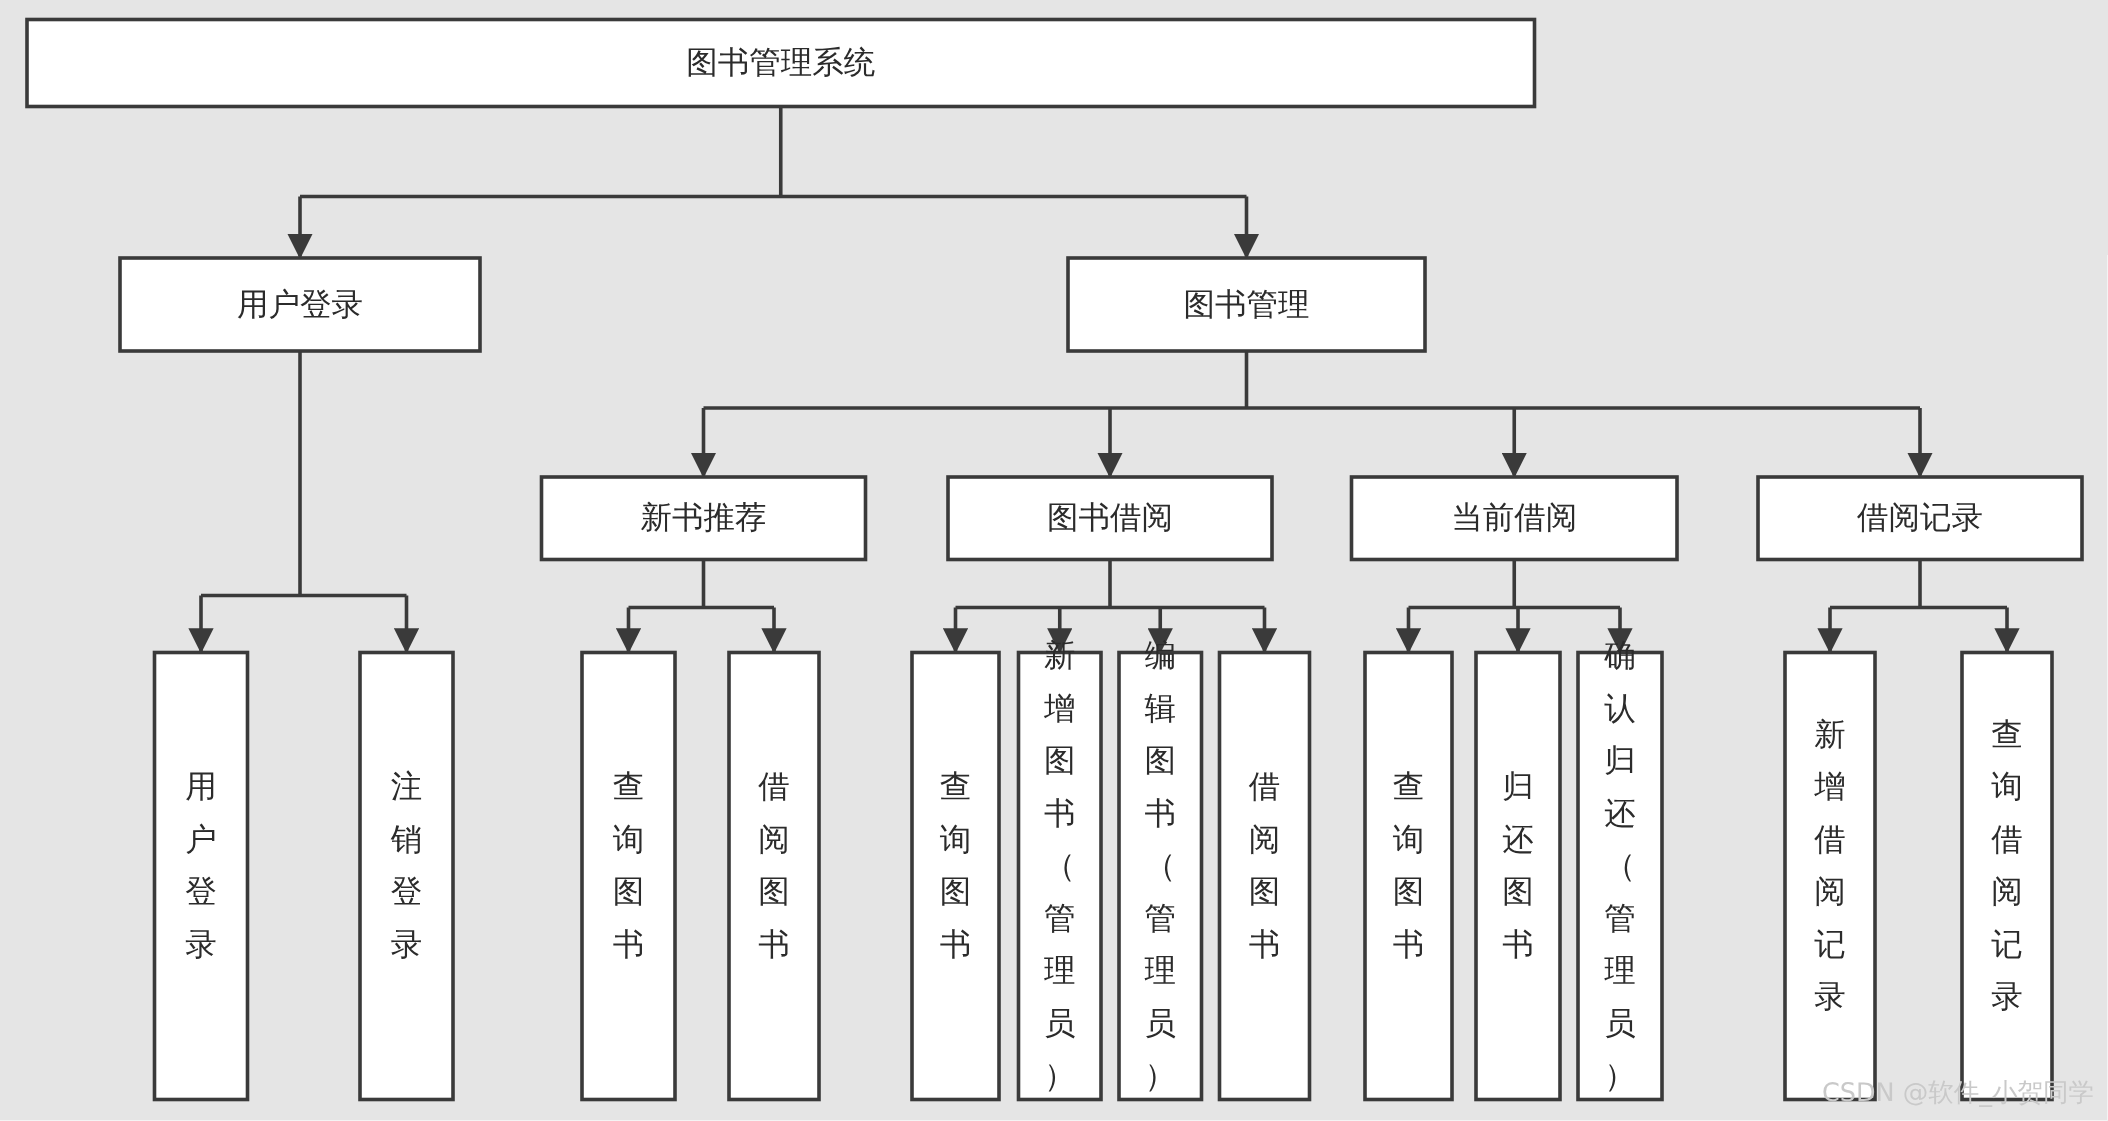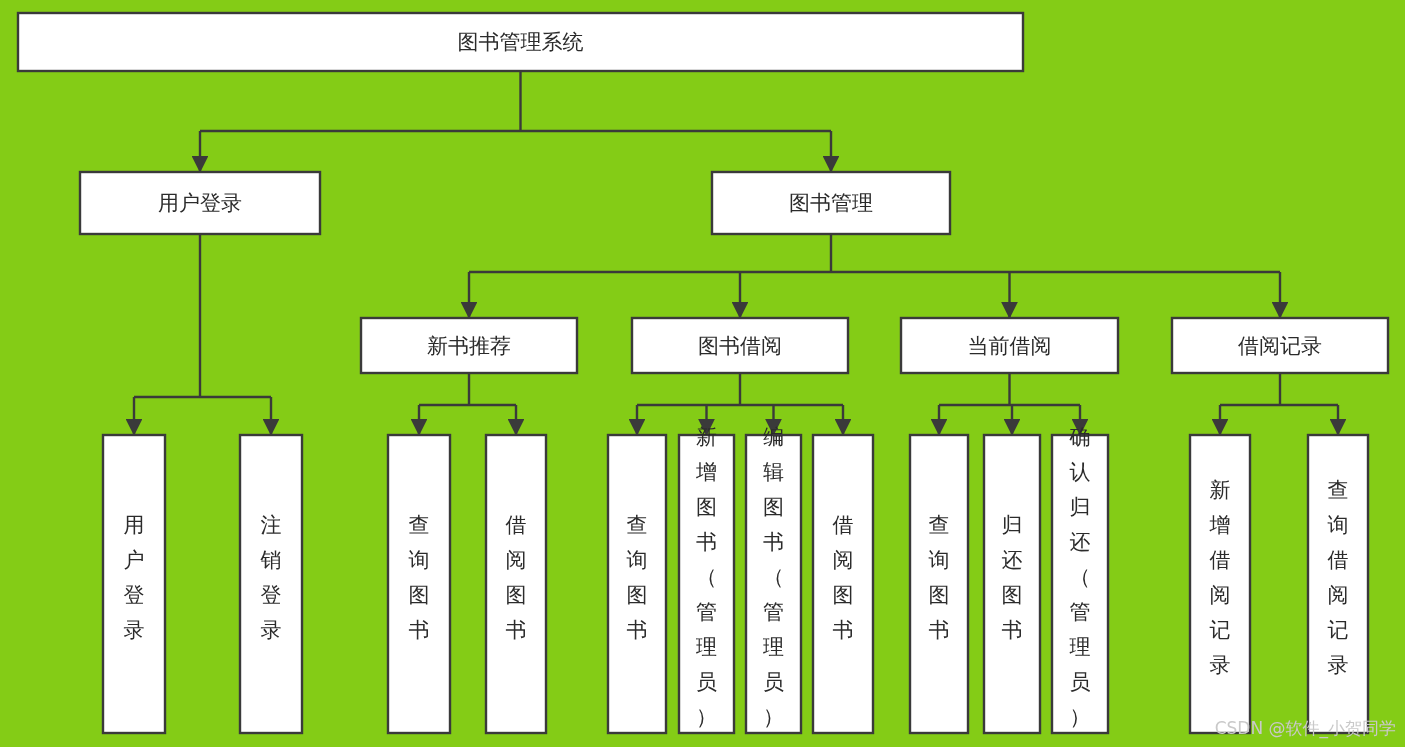--- a/index.html
+++ b/index.html
@@ -8,21 +8,21 @@
     padding: 0;
     background: #ffffff;
   }
   body {
     font-family: "DejaVu Sans", "Liberation Sans", sans-serif;
   }
   #diagram-root {
     position: relative;
     width: 1405px;
     height: 747px;
-    background: #84cc16;
+    background: #e5e5e5;
     overflow: hidden;
   }
   svg.diagram-canvas {
     position: absolute;
     top: 0;
     left: 0;
     width: 1405px;
     height: 747px;
     display: block;
   }

